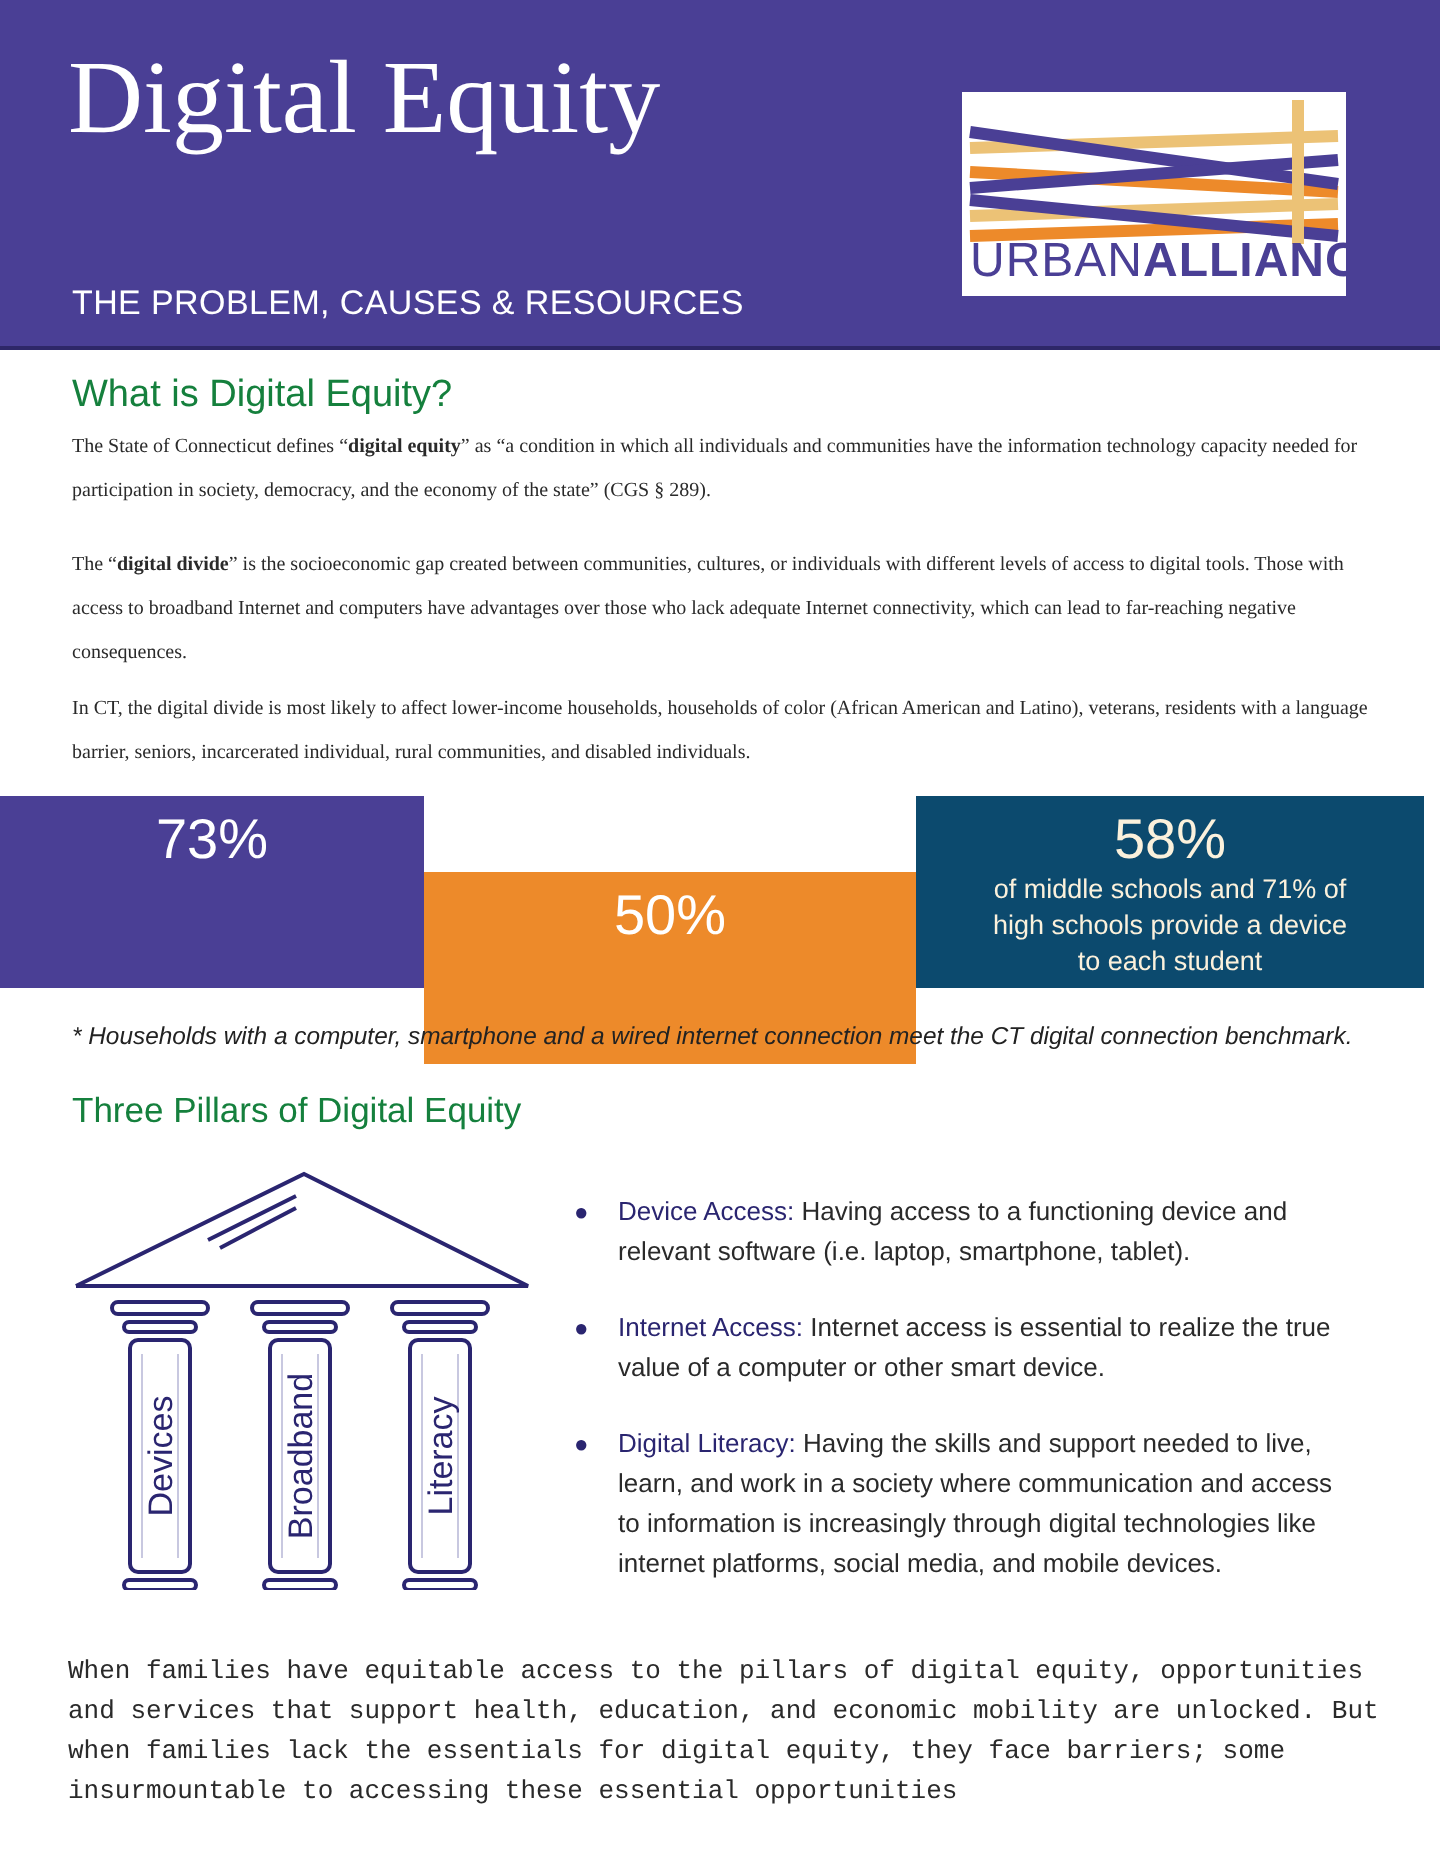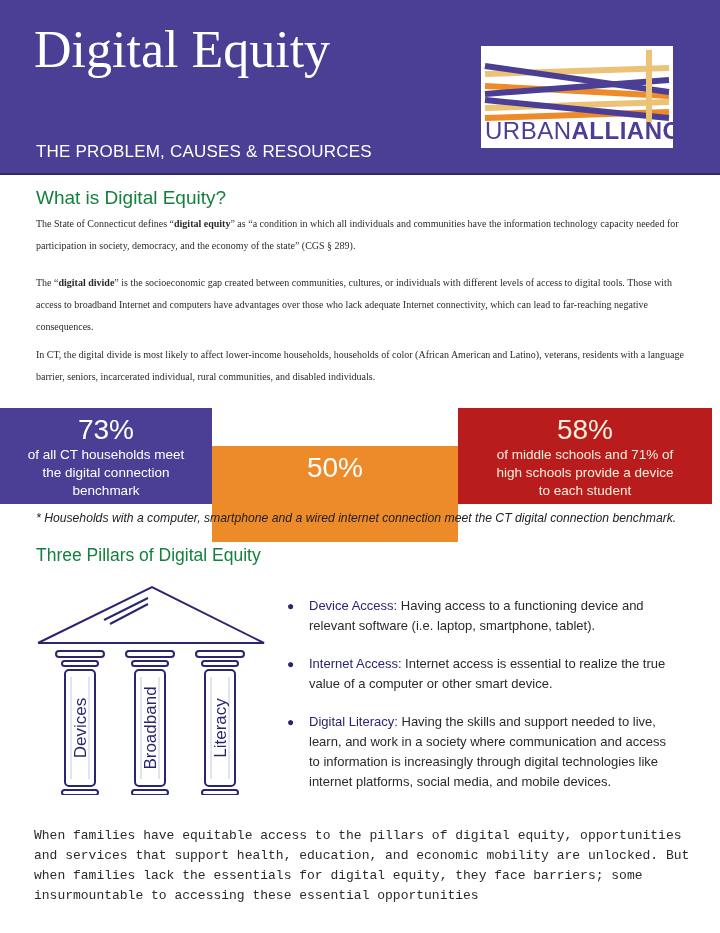--- a/index.html
+++ b/index.html
@@ -12,27 +12,27 @@
   .subtitle { position: absolute; left: 36px; top: 142px; font-size: 17px; color: #ffffff; letter-spacing: 0.2px; }
 
   .logo { position: absolute; left: 481px; top: 46px; width: 192px; height: 102px; background: #ffffff; overflow: hidden; }
   .logo svg { position: absolute; left: 0; top: 0; }
   .logo-text { position: absolute; left: 4px; bottom: 4px; font-size: 24px; color: #4a3f95; letter-spacing: 0.5px; line-height: 26px; }
   .logo-text b { font-weight: bold; }
 
   .h2 { position: absolute; font-size: 19px; font-weight: normal; color: #15803d; }
   .serif-p { position: absolute; left: 36px; width: 660px; font-family: "Liberation Serif", serif; font-size: 10px; line-height: 22px; color: #2a2a2a; }
 
-  .stats { position: absolute; left: 0; top: 408px; width: 720px; height: 96px; }
+  .stats { position: absolute; left: 0; top: 398px; width: 720px; height: 96px; }
   .stat { position: absolute; top: 0; height: 96px; text-align: center; color: #fff; }
   .stat .num { font-size: 28px; line-height: 32px; margin-top: 6px; }
   .stat .desc { font-size: 13.5px; line-height: 18px; padding: 0 8px; }
   .s1 { left: 0; width: 212px; background: #4a3f95; }
   .s2 { left: 212px; width: 246px; background: #ed8a2a; margin-top: 38px; }
-  .s3 { left: 458px; width: 254px; background: #b91c1c; }
+  .s3 { left: 458px; width: 254px; background: #0c4a6e; }
   .s3 .num, .s3 .desc { color: #fbf1dc; }
   .s2 .desc { color: #fde8cc; }
 
   .footnote { position: absolute; left: 36px; top: 511px; font-size: 12.2px; font-style: italic; color: #222; }
 
   .pillars-svg { position: absolute; left: 30px; top: 585px; }
 
   .bullets { position: absolute; left: 287px; top: 596px; width: 390px; font-size: 13px; line-height: 20px; color: #2a2a2a; }
   .bullet { position: relative; padding-left: 22px; margin-bottom: 18px; }
   .bullet .dot { position: absolute; left: 0; top: 0; color: #2a2570; font-size: 12px; }
@@ -64,21 +64,20 @@
 
 <div class="h2" style="left:36px; top:187px;">What is Digital Equity?</div>
 
 <p class="serif-p" style="top:213px;"><span>The State of Connecticut defines “</span><b>digital equity</b><span>” as “a condition in which all individuals and communities have the information technology capacity needed for participation in society, democracy, and the economy of the state” (CGS § 289).</span></p>
 <p class="serif-p" style="top:272px;"><span>The “</span><b>digital divide</b><span>” is the socioeconomic gap created between communities, cultures, or individuals with different levels of access to digital tools. Those with access to broadband Internet and computers have advantages over those who lack adequate Internet connectivity, which can lead to far-reaching negative consequences.</span></p>
 <p class="serif-p" style="top:344px;"> In CT, the digital divide is most likely to affect lower-income households, households of color (African American and Latino), veterans, residents with a language barrier, seniors, incarcerated individual, rural communities, and disabled individuals.</p>
 
 <div class="stats">
   <div class="stat s1">
     <div class="num">73%</div>
-    <div class="desc" style="padding:0 22px;">of all CT households meet the digital connection benchmark</div>
   </div>
   <div class="stat s2">
     <div class="num">50%</div>
   </div>
   <div class="stat s3">
     <div class="num">58%</div>
     <div class="desc" style="padding:0 36px;">of middle schools and 71% of high schools provide a device to each student</div>
   </div>
 </div>
 

